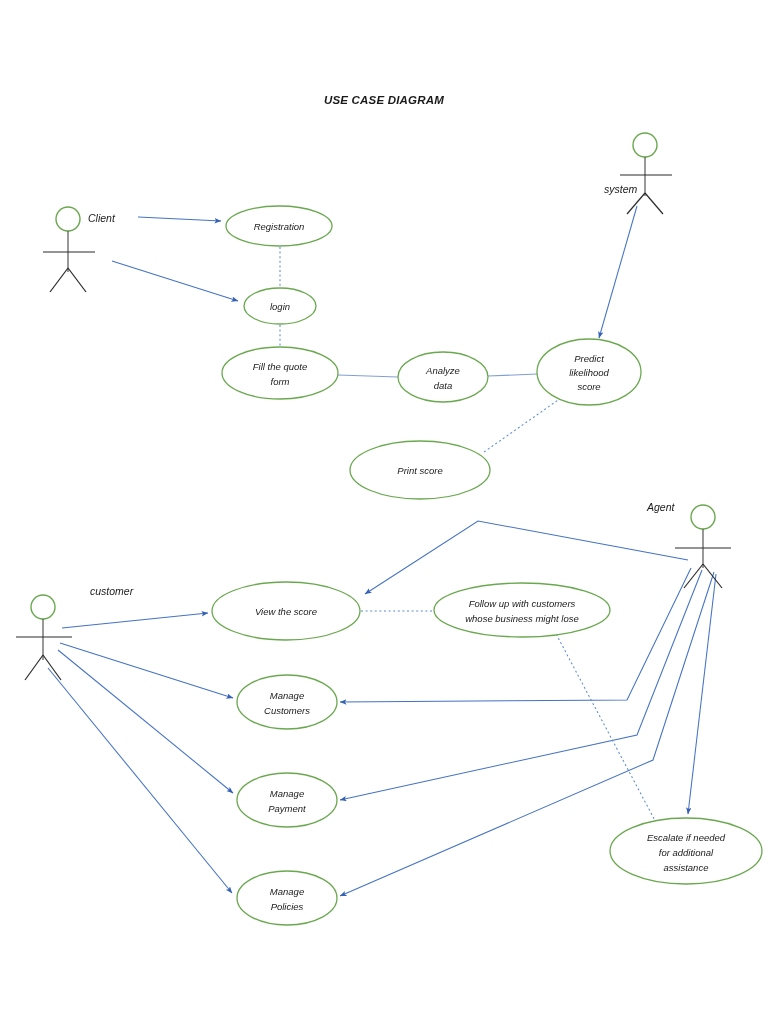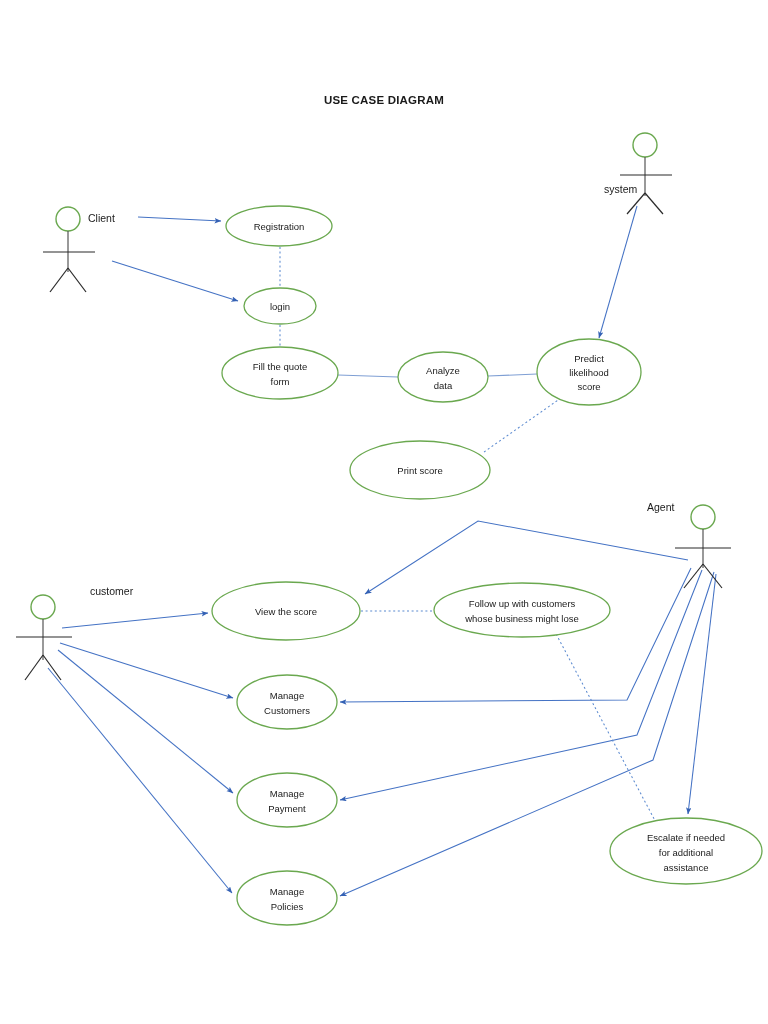--- a/index.html
+++ b/index.html
@@ -12,20 +12,21 @@
     font-family: "Liberation Sans", sans-serif;
     width: 768px;
     height: 1024px;
     position: relative;
     overflow: hidden;
   }
   #canvas-root {
     position: relative;
     width: 768px;
     height: 1024px;
+    font-style: italic;
   }
   #diagram-svg {
     position: absolute;
     top: 0;
     left: 0;
     width: 768px;
     height: 1024px;
     display: block;
   }
   .uc-label {

